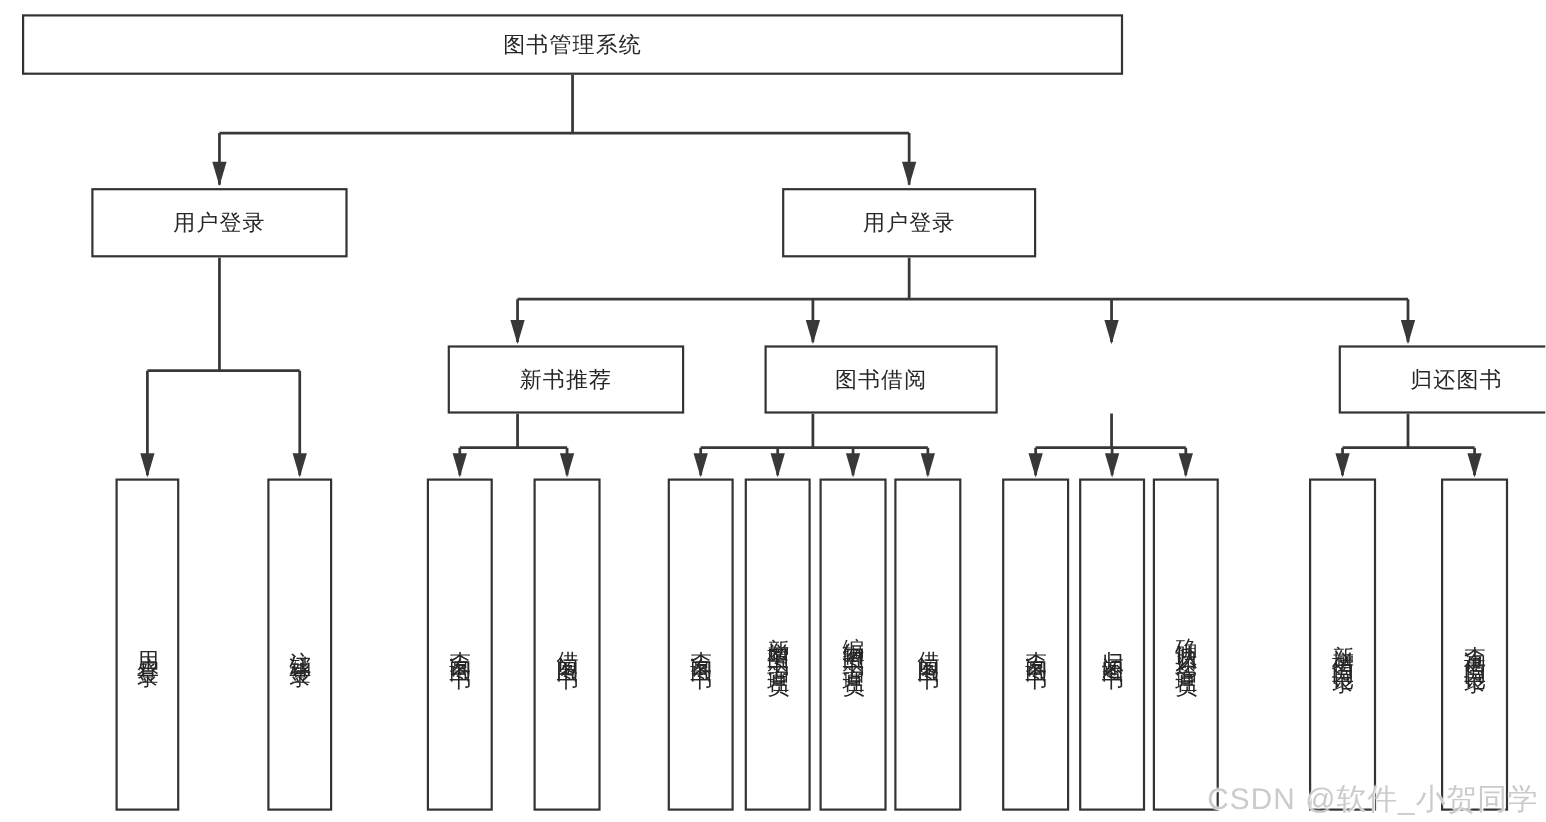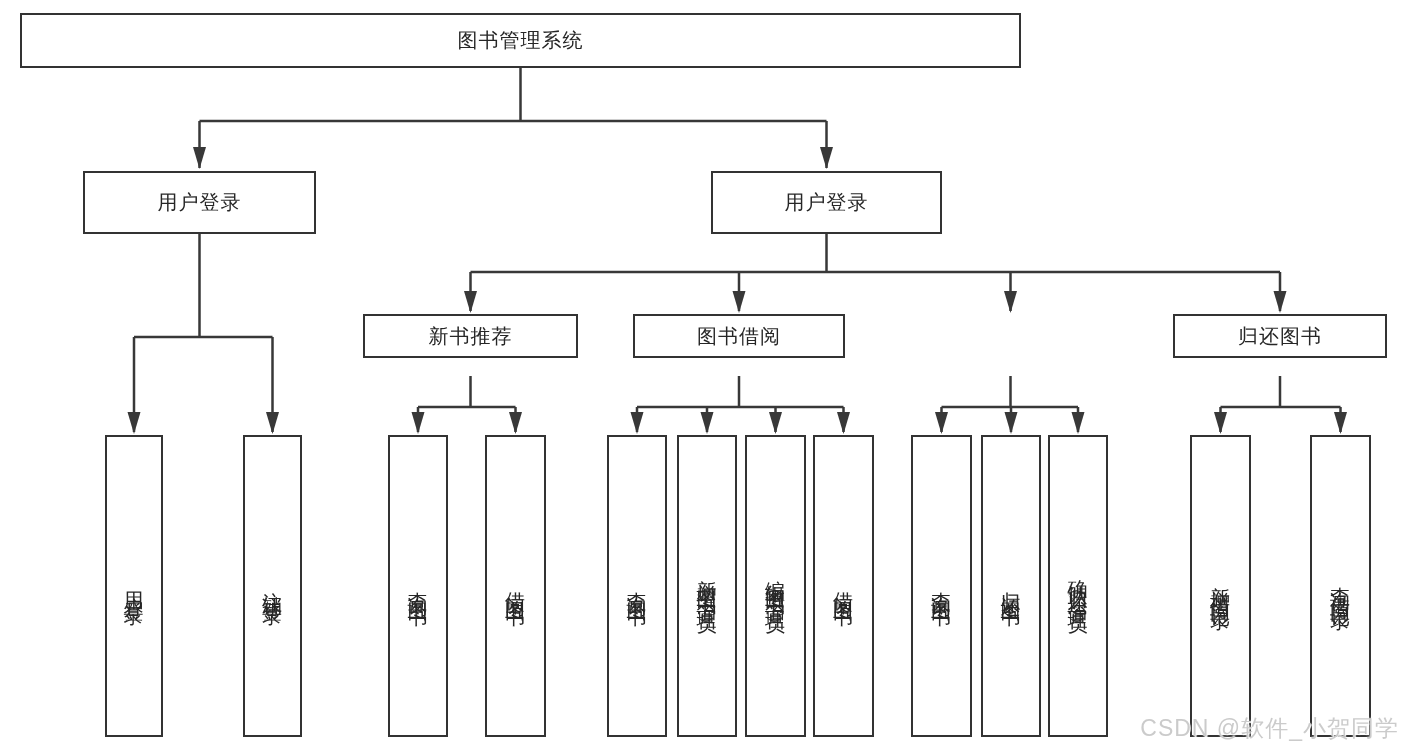--- a/index.html
+++ b/index.html
@@ -38,44 +38,44 @@
     text-orientation: mixed;
     font-size: 20px;
     letter-spacing: 5px;
     line-height: 1;
     white-space: nowrap;
   }
   
   .n-root { left: 20px;  top: 13px;  width: 1001px; height: 55px; }
   .n-l2a  { left: 83px;  top: 171px; width: 233px;  height: 63px; }
   .n-l2b  { left: 711px; top: 171px; width: 231px;  height: 63px; }
-  .n-l3   { top: 314px; height: 44px; }
+  .n-l3   { top: 314px; height: 62px; margin-left: 44px; }
   .n-l3a  { left: 363px;  width: 215px; }
-  .n-l3b  { left: 633px;  width: 212px; font-family: Liberation Serif, serif; }
+  .n-l3b  { left: 651px;  width: 212px; font-family: Liberation Serif, serif; }
   .n-l3c  { left: 903px;  width: 215px; }
   .n-l3d  { left: 1173px; width: 214px; }
   .leaf   { top: 435px; height: 302px; }
   .lf1  { left: 105px;  width: 58px; }
   .lf2  { left: 243px;  width: 59px; }
   .lf3  { left: 388px;  width: 60px; }
   .lf4  { left: 485px;  width: 61px; }
   .lf5  { left: 607px;  width: 60px; }
   .lf6  { left: 677px;  width: 60px; }
   .lf7  { left: 745px;  width: 61px; }
   .lf8  { left: 813px;  width: 61px; }
   .lf9  { left: 911px;  width: 61px; }
   .lf10 { left: 981px;  width: 60px; }
   .lf11 { left: 1048px; width: 60px; }
   .lf12 { left: 1190px; width: 61px; }
   .lf13 { left: 1310px; width: 61px; }
   #watermark {
     position: absolute;
     right: 6px;
     bottom: 3px;
-    font-size: 23px;
+    font-size: 27px;
     color: #cbcbcb;
     text-shadow: 0 0 2px #ffffff, 1px 1px 1px #ffffff;
     z-index: 5;
     white-space: nowrap;
     letter-spacing: 1px;
   }
 </style>
 </head>
 <body>
 

